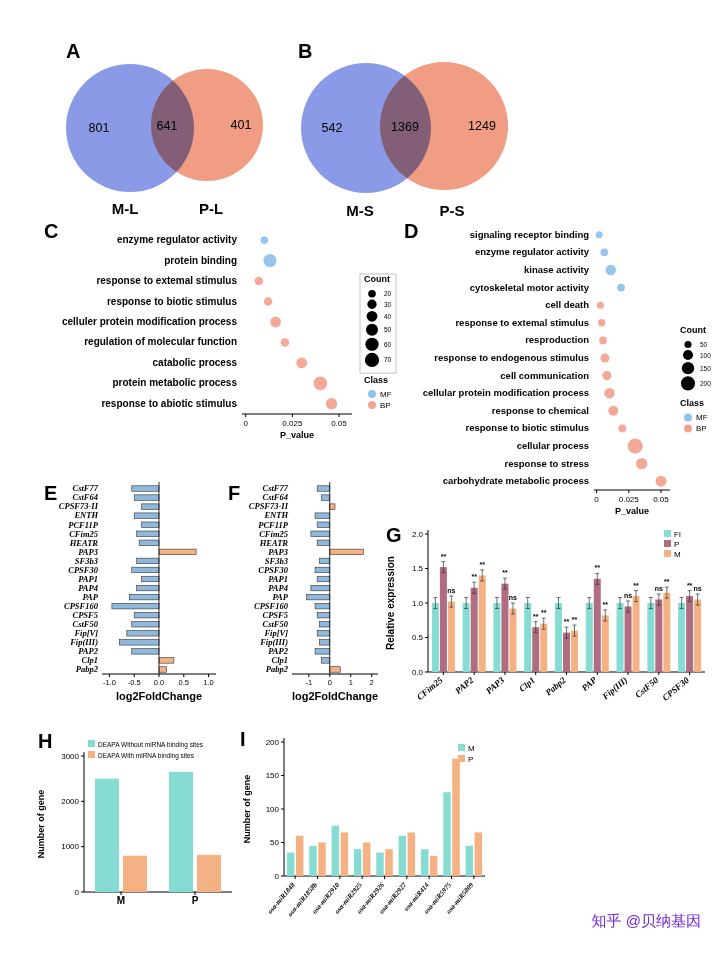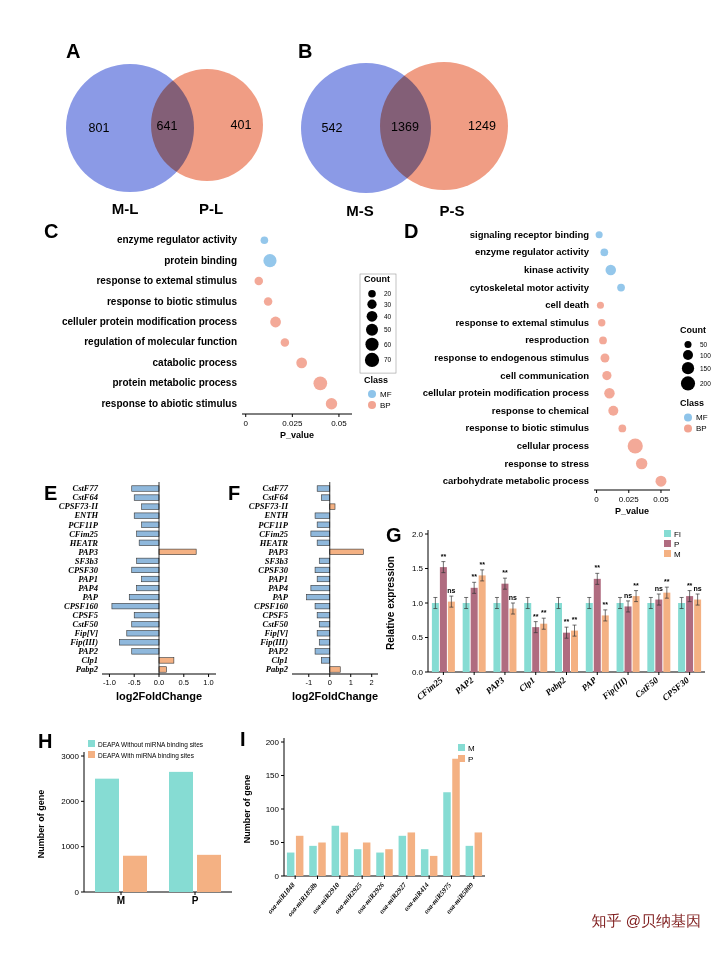--- a/index.html
+++ b/index.html
@@ -1,19 +1,19 @@
 <!DOCTYPE html>
 <html><head>
 <meta charset="utf-8">
 <style>
   html,body{margin:0;padding:0;background:#fff;}
   #page{position:relative;width:717px;height:955px;background:#ffffff;font-family:"Liberation Sans",sans-serif;overflow:hidden;color:#000;}
   .panel-label{position:absolute;font-weight:bold;font-size:20px;color:#000;}
   svg.chart{position:absolute;overflow:visible;}
-  #watermark{position:absolute;right:16px;top:912px;font-size:15px;color:#7f1d1d;}
+  #watermark{position:absolute;right:16px;top:912px;font-size:15px;color:#6d28d9;}
 </style>
 </head>
 <body>
 
 <div id="page">
   <div class="panel-label" style="left:66px;top:40px">A</div>
   <div class="panel-label" style="left:298px;top:40px">B</div>
   <div class="panel-label" style="left:44px;top:220px">C</div>
   <div class="panel-label" style="left:404px;top:220px">D</div>
   <div class="panel-label" style="left:44px;top:482px">E</div>

